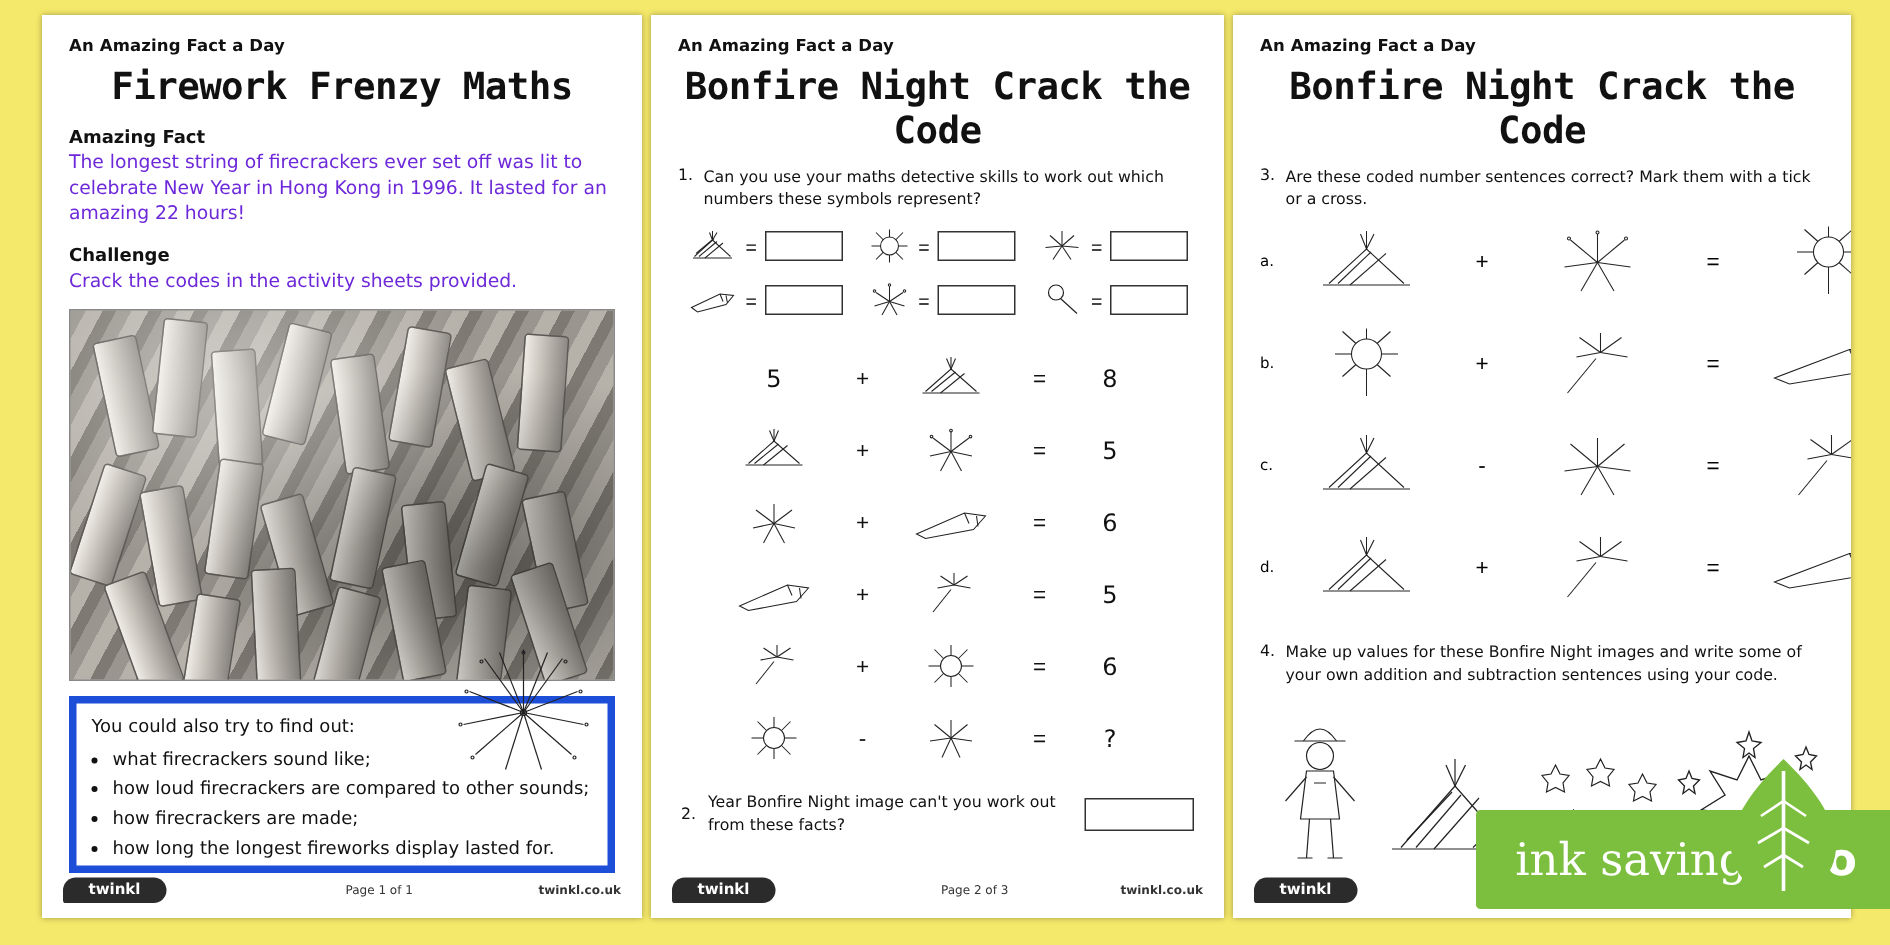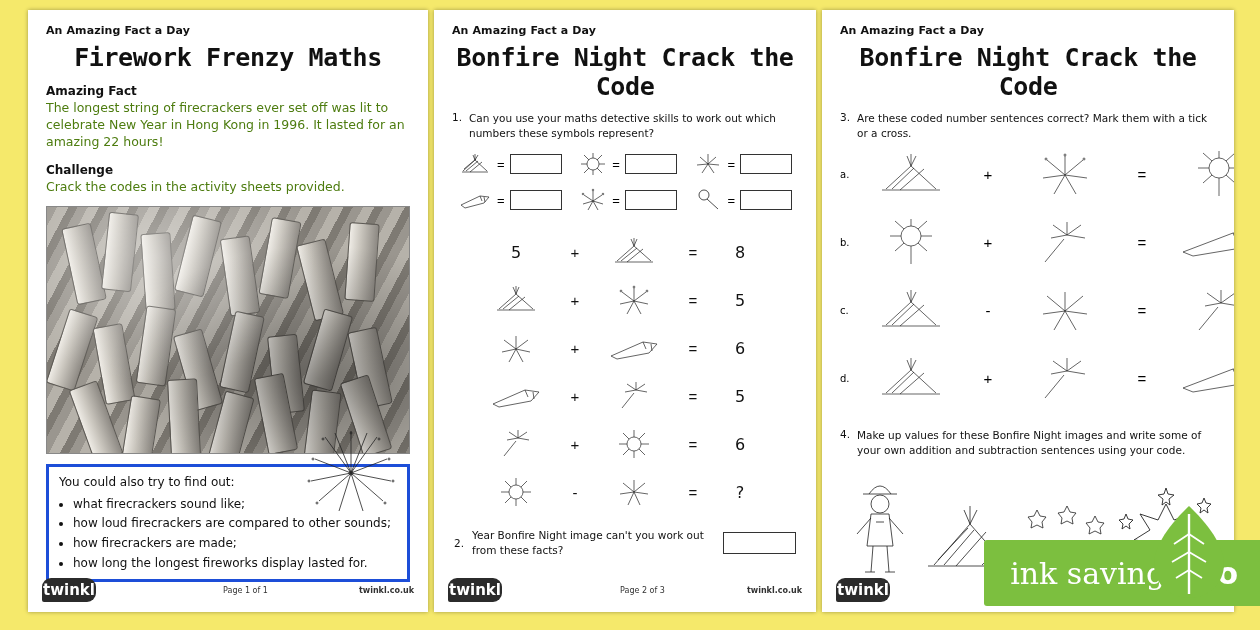--- a/index.html
+++ b/index.html
@@ -38,21 +38,21 @@
     color:#111;
     margin-top:6px;
     letter-spacing:-0.4px;
   }
 
   .h2 {
     font-weight:bold; font-size:12px; color:#111; margin-top:12px;
     font-family:"DejaVu Sans", sans-serif;
   }
   .body-text {
-    font-size:12.5px; color:#4d7c0f; line-height:1.35; margin-top:2px;
+    font-size:12.5px; color:#6d28d9; line-height:1.35; margin-top:2px;
     font-family:"DejaVu Sans", sans-serif;
   }
 
   .photo {
     margin:10px 0 0 0;
     height:248px;
     border:1px solid #888;
     background:
       repeating-linear-gradient(118deg, #9a968f 0 9px, #b6b2aa 9px 19px, #7e7a73 19px 27px),
       linear-gradient(#8e8a83,#6f6b64);
@@ -69,40 +69,40 @@
   .tube {
     position:absolute;
     width:30px; height:78px;
     background:linear-gradient(90deg,#efece6,#c9c5bd 40%,#8d8983);
     border:1px solid #5d5a55;
     border-radius:3px;
   }
 
   .findout-box {
     margin:10px 0 0 0;
-    border:3px solid #1d4ed8;
+    border:5px solid #1d4ed8;
     padding:8px 10px 10px 10px;
     position:relative;
     height:118px;
   }
   .findout-title { font-size:12px; color:#111; font-family:"DejaVu Sans", sans-serif; }
   ul.bullets { margin:6px 0 0 14px; padding:0; }
   ul.bullets li {
     font-size:12px; color:#111; line-height:1.65;
     font-family:"DejaVu Sans", sans-serif;
   }
 
   .footer {
     position:absolute; left:0; right:0; bottom:10px;
     display:flex; align-items:center; justify-content:space-between;
     padding:0 14px;
   }
   .twinkl-logo {
-    background:#2b2b2b; color:#fff; font-size:15px; font-weight:bold;
-    padding:3px 1px; border-radius:9px 9px 9px 2px;
+    background:#2b2b2b; color:#fff; font-size:10px; font-weight:bold;
+    padding:3px 17px; border-radius:9px 9px 9px 2px;
     font-family:"DejaVu Sans", sans-serif;
   }
   .page-num { font-size:8px; color:#333; font-family:"DejaVu Sans", sans-serif;padding-left:36px; }
   .site { font-size:8px; color:#333; font-weight:bold; font-family:"DejaVu Sans", sans-serif; }
 
   
   .qline { display:flex; gap:7px; margin-top:10px; }
   .qnum { font-size:10.5px; color:#111; font-family:"DejaVu Sans", sans-serif; }
   .qtext { font-size:10.5px; color:#111; line-height:1.4; font-family:"DejaVu Sans", sans-serif; }
 

